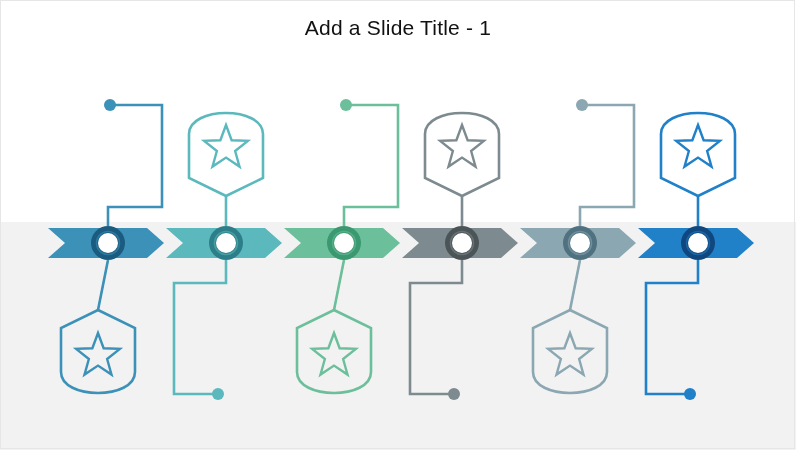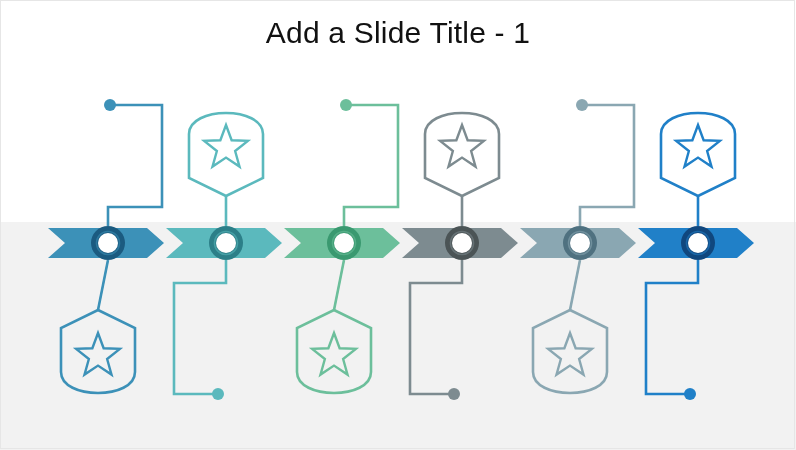--- a/index.html
+++ b/index.html
@@ -37,21 +37,21 @@
     width: 796px;
     height: 228px;
     background: #f2f2f2;
   }
   #title {
     position: absolute;
     left: 0;
     top: 16px;
     width: 796px;
     text-align: center;
-    font-size: 30px;
+    font-size: 21px;
     font-weight: 400;
     color: #111111;
     letter-spacing: 0.2px;
     white-space: nowrap;
   }
   #graphic {
     position: absolute;
     left: 0;
     top: 0;
     width: 796px;

